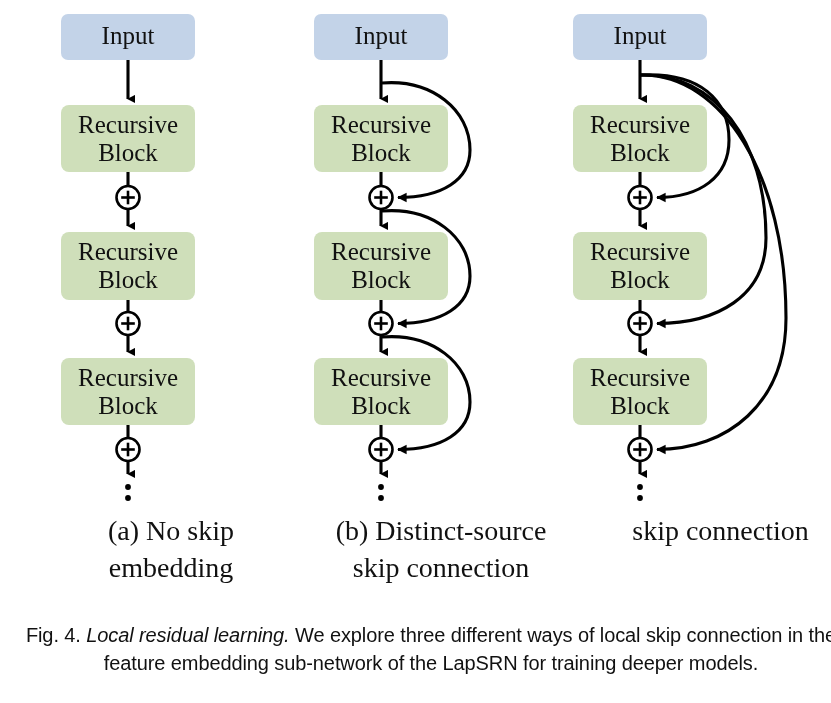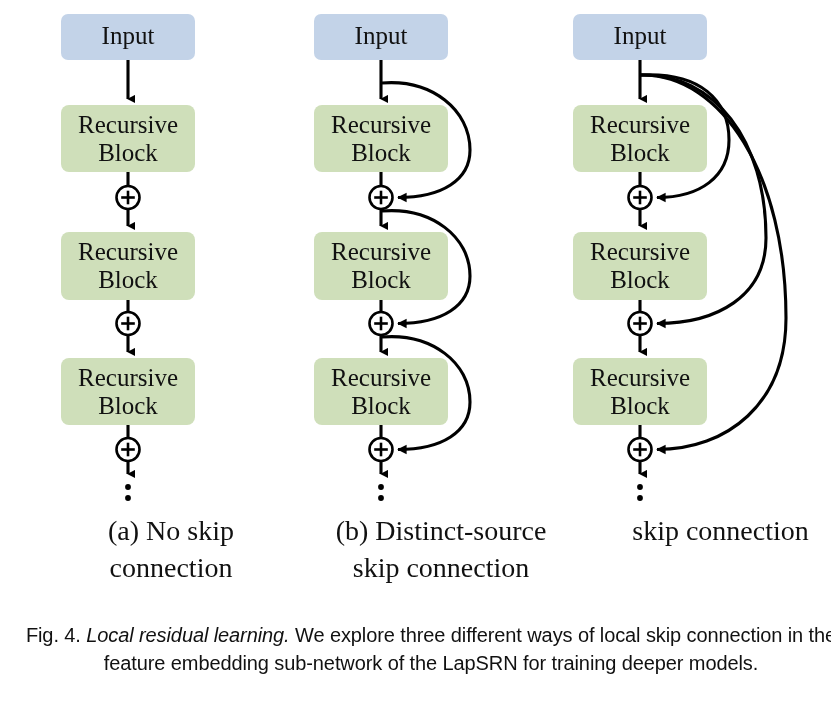--- a/index.html
+++ b/index.html
@@ -244,21 +244,21 @@
 
       <line class="flow-line" x1="640" y1="461" x2="640" y2="474" marker-end="url(#arrowDown)"></line>
       <circle class="ellipsis-dot" cx="640" cy="487" r="2.9"></circle>
       <circle class="ellipsis-dot" cx="640" cy="498" r="2.9"></circle>
     </g>
   </svg>
 
   <div class="subcaptions">
     <div class="subcaption" id="subcap-a">
       <span class="l1">(a) No skip</span>
-      <span class="l2">connection</span>
+      <span class="l2">embedding</span>
     </div>
     <div class="subcaption" id="subcap-b">
       <span class="l1">(b) Distinct-source</span>
       <span class="l2">skip connection</span>
     </div>
     <div class="subcaption" id="subcap-c">
       <span class="l2">skip connection</span>
     </div>
   </div>
 

